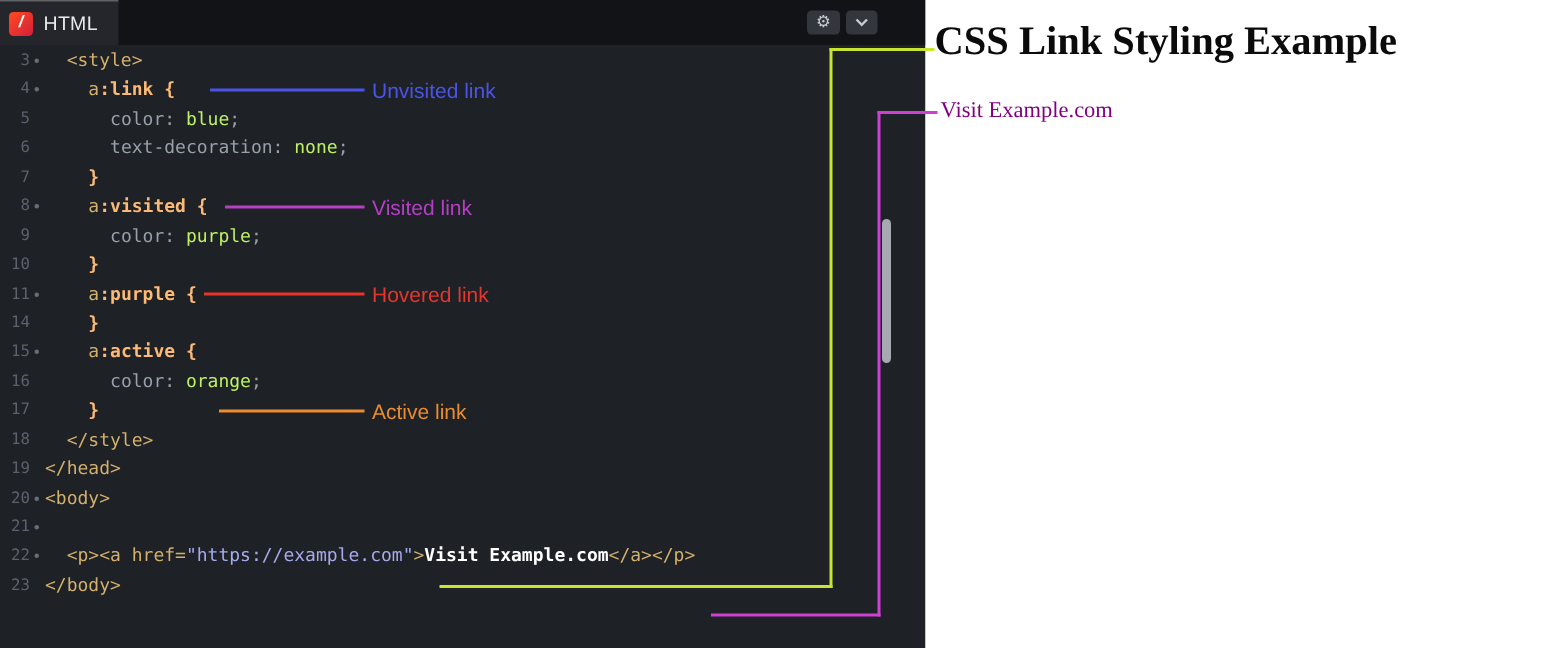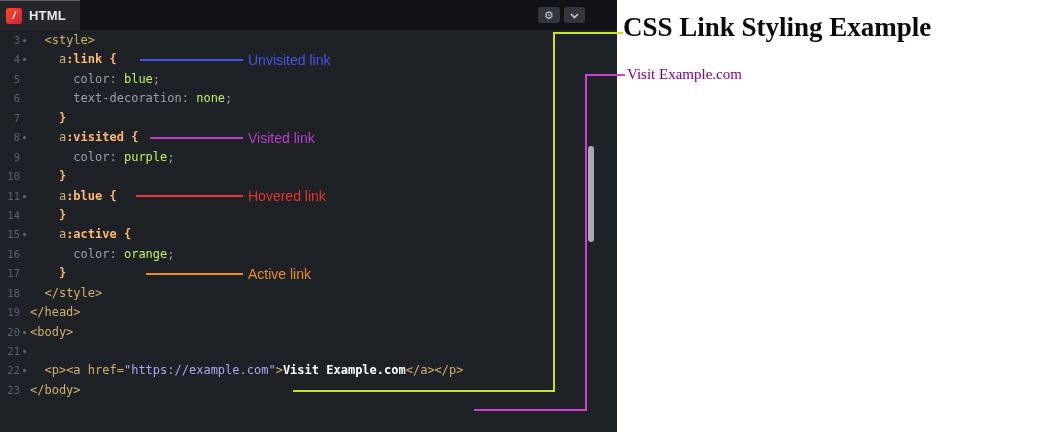--- a/index.html
+++ b/index.html
@@ -7,21 +7,21 @@
   body { font-family:"Liberation Sans", sans-serif; }
 
   #screen { position:relative; width:1043px; height:432px; background:#ffffff; overflow:hidden; }
 
   
   #editor-panel { position:absolute; left:0; top:0; width:617px; height:432px; background:#1e2126; }
 
   #editor-header { position:absolute; left:0; top:0; width:617px; height:30px; background:#121316; display:flex; align-items:center; }
   .tab { height:30px; display:flex; align-items:center; gap:7px; padding:0 14px 0 6px; background:#24262c; border-top:1px solid rgba(255,255,255,.28); cursor:pointer; }
   .html-badge { width:16px; height:16px; border-radius:3px; background:linear-gradient(135deg,#ff4b1f 0%,#d21f3c 100%); display:flex; align-items:center; justify-content:center; color:#fff; font-weight:bold; font-style:italic; font-size:11px; line-height:1; }
-  .tab-label { color:#e8eaed; font-size:13px; font-weight:700; letter-spacing:.2px; }
+  .tab-label { color:#e8eaed; font-size:13px; font-weight:400; letter-spacing:.2px; }
   .header-buttons { position:absolute; left:538px; top:7px; display:flex; gap:4px; }
   .hdr-btn { height:16px; min-width:20px; padding:0 6px; background:#33363d; border:none; border-radius:3px; color:#c6cad1; display:flex; align-items:center; justify-content:center; font-size:11px; line-height:1; cursor:pointer; }
 
   
   #code-area { position:absolute; left:0; top:30px; width:617px; height:402px; padding:1px 0 0 4px; font-family:"DejaVu Sans Mono", monospace; font-size:12px; overflow:hidden; }
   .code-line { height:19.45px; line-height:19.45px; display:flex; white-space:pre; }
   .gutter { position:relative; flex:none; width:16px; margin-right:10px; text-align:right; color:#5b616d; font-size:10.5px; }
   .fold-dot { position:absolute; right:-6px; top:8px; width:3px; height:3px; border-radius:50%; background:#666d7a; }
   .code-text { white-space:pre; }
   .c-tag  { color:#d3b06c; }
@@ -87,21 +87,21 @@
 
     <div id="code-area">
         <div class="code-line"><span class="gutter">3<span class="fold-dot"></span></span><span class="code-text">  <span class="c-tag">&lt;style&gt;</span></span></div>
         <div class="code-line"><span class="gutter">4<span class="fold-dot"></span></span><span class="code-text">    <span class="c-tag">a</span><span class="c-sel">:link {</span></span></div>
         <div class="code-line"><span class="gutter">5</span><span class="code-text">      <span class="c-prop">color: </span><span class="c-val">blue</span><span class="c-prop">;</span></span></div>
         <div class="code-line"><span class="gutter">6</span><span class="code-text">      <span class="c-prop">text-decoration: </span><span class="c-val">none</span><span class="c-prop">;</span></span></div>
         <div class="code-line"><span class="gutter">7</span><span class="code-text">    <span class="c-sel">}</span></span></div>
         <div class="code-line"><span class="gutter">8<span class="fold-dot"></span></span><span class="code-text">    <span class="c-tag">a</span><span class="c-sel">:visited {</span></span></div>
         <div class="code-line"><span class="gutter">9</span><span class="code-text">      <span class="c-prop">color: </span><span class="c-val">purple</span><span class="c-prop">;</span></span></div>
         <div class="code-line"><span class="gutter">10</span><span class="code-text">    <span class="c-sel">}</span></span></div>
-        <div class="code-line"><span class="gutter">11<span class="fold-dot"></span></span><span class="code-text">    <span class="c-tag">a</span><span class="c-sel">:blue {</span></span></div>
+        <div class="code-line"><span class="gutter">11<span class="fold-dot"></span></span><span class="code-text">    <span class="c-tag">a</span><span class="c-sel">:purple {</span></span></div>
         <div class="code-line"><span class="gutter">14</span><span class="code-text">    <span class="c-sel">}</span></span></div>
         <div class="code-line"><span class="gutter">15<span class="fold-dot"></span></span><span class="code-text">    <span class="c-tag">a</span><span class="c-sel">:active {</span></span></div>
         <div class="code-line"><span class="gutter">16</span><span class="code-text">      <span class="c-prop">color: </span><span class="c-val">orange</span><span class="c-prop">;</span></span></div>
         <div class="code-line"><span class="gutter">17</span><span class="code-text">    <span class="c-sel">}</span></span></div>
         <div class="code-line"><span class="gutter">18</span><span class="code-text">  <span class="c-tag">&lt;/style&gt;</span></span></div>
         <div class="code-line"><span class="gutter">19</span><span class="code-text"><span class="c-tag">&lt;/head&gt;</span></span></div>
         <div class="code-line"><span class="gutter">20<span class="fold-dot"></span></span><span class="code-text"><span class="c-tag">&lt;body&gt;</span></span></div>
         <div class="code-line"><span class="gutter">21<span class="fold-dot"></span></span></div>
         <div class="code-line"><span class="gutter">22<span class="fold-dot"></span></span><span class="code-text">  <span class="c-tag">&lt;p&gt;&lt;a href=</span><span class="c-str">"https://example.com"</span><span class="c-tag">&gt;</span><span class="c-text">Visit Example.com</span><span class="c-tag">&lt;/a&gt;&lt;/p&gt;</span></span></div>
         <div class="code-line"><span class="gutter">23</span><span class="code-text"><span class="c-tag">&lt;/body&gt;</span></span></div>

